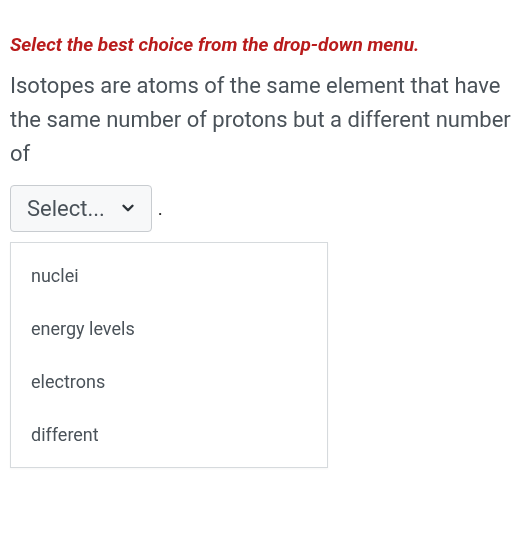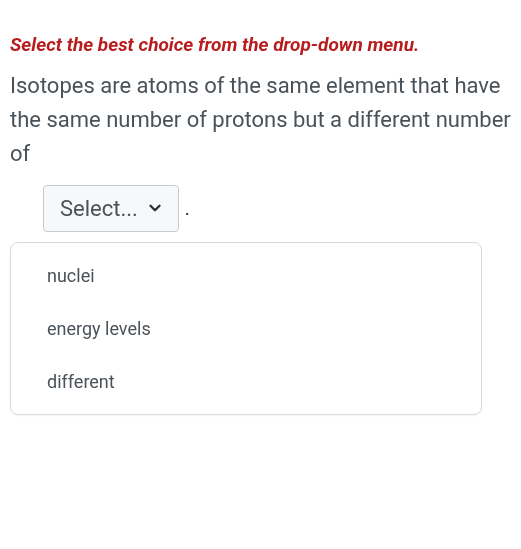--- a/index.html
+++ b/index.html
@@ -35,45 +35,44 @@
       gap: 4px;
     }
     .select-box {
       display: inline-flex;
       align-items: center;
       border: 1px solid #c8ccd0;
       border-radius: 4px;
       background: #f7f8f9;
       padding: 10px 14px 10px 16px;
       cursor: pointer;
-      gap: 8px;
-      margin-left: 33px;
+      gap: 14px;
     }
     .select-text {
       font-size: 22px;
       color: #4a5259;
     }
     .chevron {
       display: inline-flex;
       align-items: center;
       justify-content: center;
     }
     .period {
       font-size: 19px;
       color: #222;
       margin-left: 2px;
     }
     .dropdown {
       margin-top: 10px;
-      width: 472px;
+      width: 318px;
       border: 1px solid #d6dadd;
-      border-radius: 8px;
+      border-radius: 0;
       background: #ffffff;
       box-shadow: 0 1px 2px rgba(0,0,0,0.04);
-      padding: 6px 16px;
+      padding: 6px 0;
     }
     .option {
       padding: 16px 20px;
       font-size: 18px;
       color: #4a5259;
       cursor: pointer;
     }
   </style>
 </head>
 <body>
@@ -90,14 +89,15 @@
         <polyline points="6 9 12 15 18 9"></polyline>
       </svg>
     </span>
   </div>
   <span class="period">.</span>
 </div>
 
 <div class="dropdown">
   <div class="option">nuclei</div>
   <div class="option">energy levels</div>
+  <div class="option">electrons</div>
   <div class="option">different</div>
 </div>
 
 </body></html>

